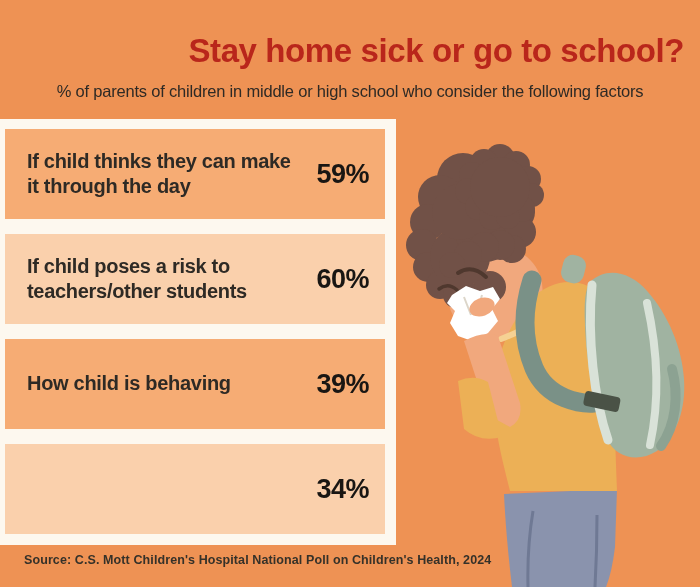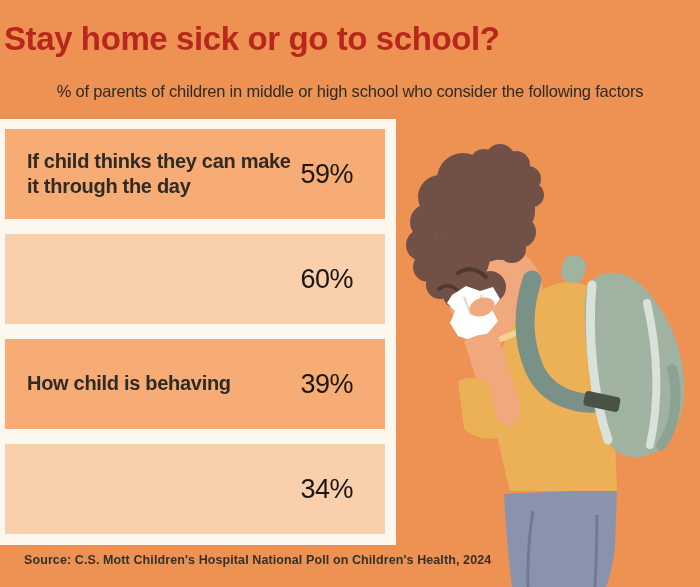--- a/index.html
+++ b/index.html
@@ -1,34 +1,34 @@
 <!DOCTYPE html>
 <html style="--bg: #EE9254; --panel: #FDF8EF; --rowDark: #F6AC74; --rowLight: #FAD0AC; --title: #B9261B; --text: #2E2A25; --value: #191613; --source: #353129; --hair: #715147; --skin: #F1A87D; --feature: #4F382E; --sweater: #ECB056; --collar: #F5D193; --strap: #7A9187; --pack: #A0B3A1; --packStrip: #D9E2D8; --packSide: #8CA292; --packDark: #4A5246; --pants: #8A93AD; --pantsLine: #6F7994; --tissue: #FFFFFF; --tissueFold: #DCD6CA;"><head>
 <meta charset="utf-8">
 <style>
   html,body{margin:0;padding:0;}
   body{width:700px;height:587px;overflow:hidden;font-family:"Liberation Sans",sans-serif;}
   .stage{position:relative;width:700px;height:587px;background:var(--bg);overflow:hidden;}
 
-  .title{position:absolute;top:14px;left:0;right:0;text-align:left;
+  .title{position:absolute;top:14px;left:0;right:0;text-align:right;
          font-size:33px;line-height:42px;font-weight:800;letter-spacing:-0.4px;
-         color:var(--title);margin:4px;}
+         color:var(--title);margin:16px;}
   .subtitle{position:absolute;top:66px;left:0;right:0;text-align:center;
          font-size:16.5px;line-height:22px;font-weight:500;letter-spacing:-0.2px;
          color:var(--text);margin:14px;}
 
   .panel{position:absolute;left:0;top:119px;width:396px;height:426px;
          background:var(--panel);box-sizing:border-box;
          padding:10px 11px 11px 5px;display:flex;flex-direction:column;gap:15px;}
   .row{flex:1;display:flex;align-items:center;padding-left:22px;}
   .row:nth-of-type(odd){background:var(--rowDark);}
   .row:nth-of-type(even){background:var(--rowLight);}
   .row .label{width:278px;font-size:20px;line-height:1.27;font-weight:bold;
          letter-spacing:-0.3px;color:var(--text);}
-  .row .pct{margin-left:auto;margin-right:32px;font-size:27px;font-weight:normal;
+  .row .pct{margin-left:auto;margin-right:16px;font-size:27px;font-weight:bold;
          color:var(--value);letter-spacing:-0.5px;}
 
   .source{position:absolute;left:24px;top:553px;font-size:12.5px;
          font-weight:600;letter-spacing:0.1px;color:var(--source);margin:0;}
 
   .figure{position:absolute;left:400px;top:137px;width:300px;height:450px;}
 </style>
 </head>
 <body>
 
@@ -36,20 +36,21 @@
 
   <h1 class="title">Stay home sick or go to school?</h1>
   <p class="subtitle">% of parents of children in middle or high school who consider the following factors</p>
 
   <div class="panel">
     <div class="row">
       <div class="label">If child thinks they can make it through the day</div>
       <div class="pct">59%</div>
     </div>
     <div class="row">
+      <div class="label">If child poses a risk to teachers/other students</div>
       <div class="pct">60%</div>
     </div>
     <div class="row">
       <div class="label">How child is behaving</div>
       <div class="pct">39%</div>
     </div>
     <div class="row">
       <div class="pct">34%</div>
     </div>
   </div>

